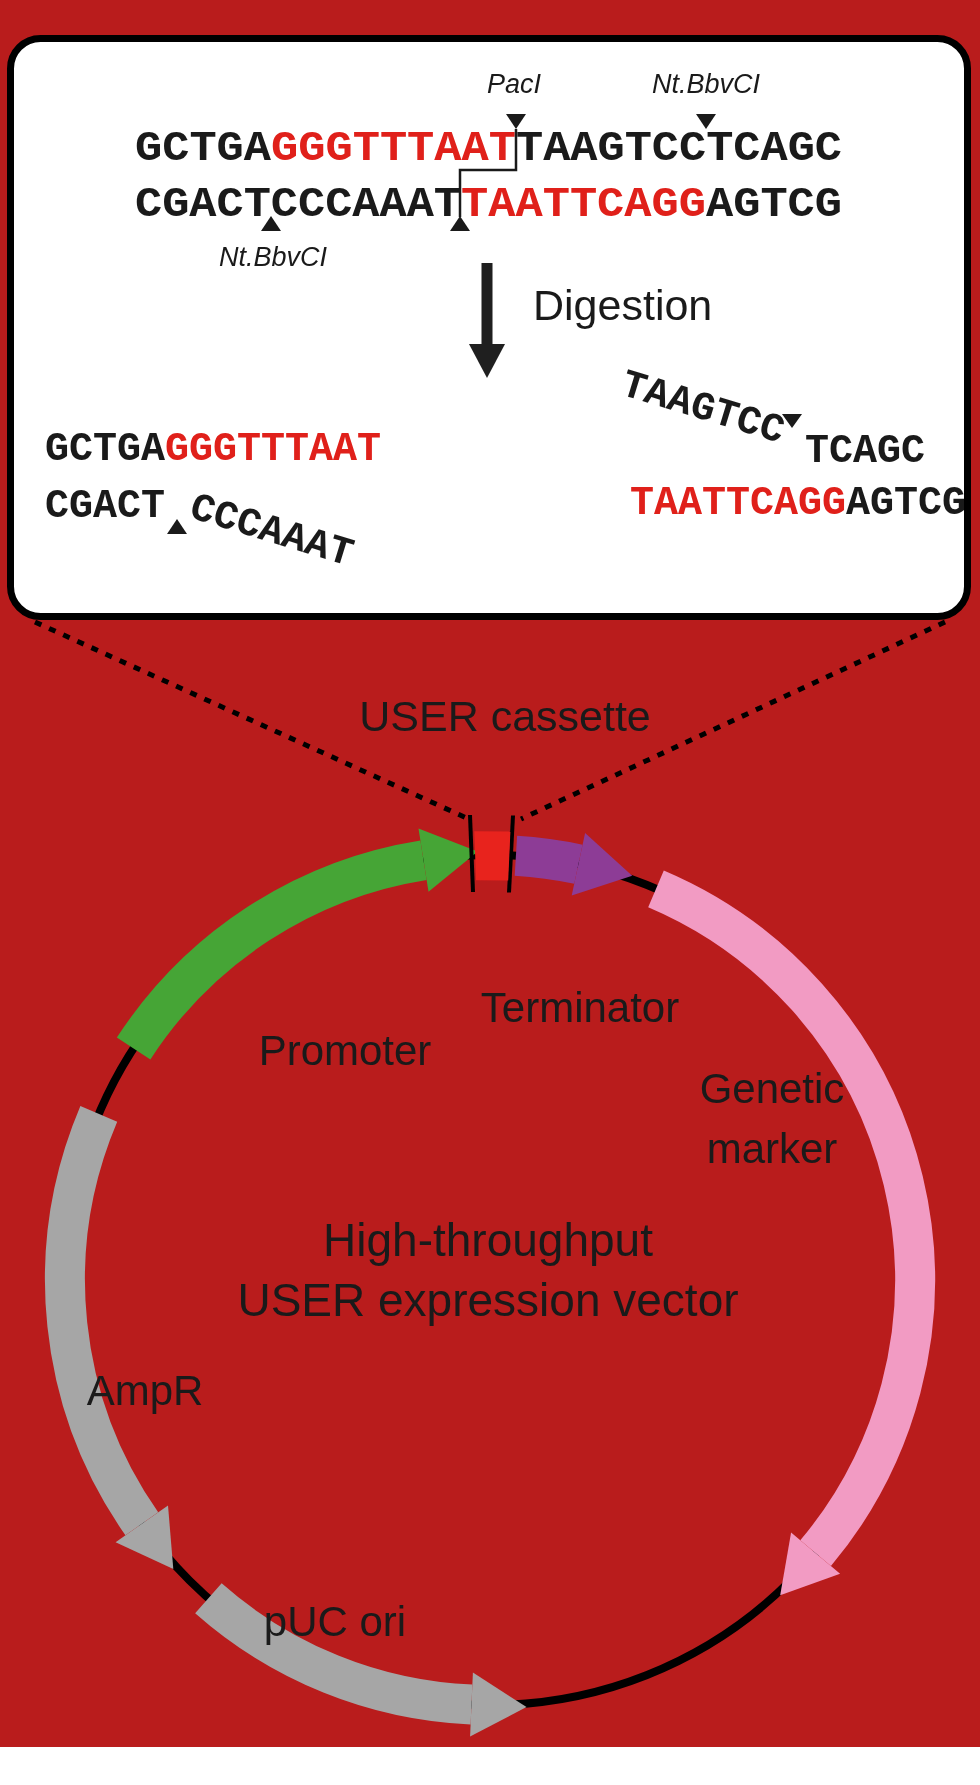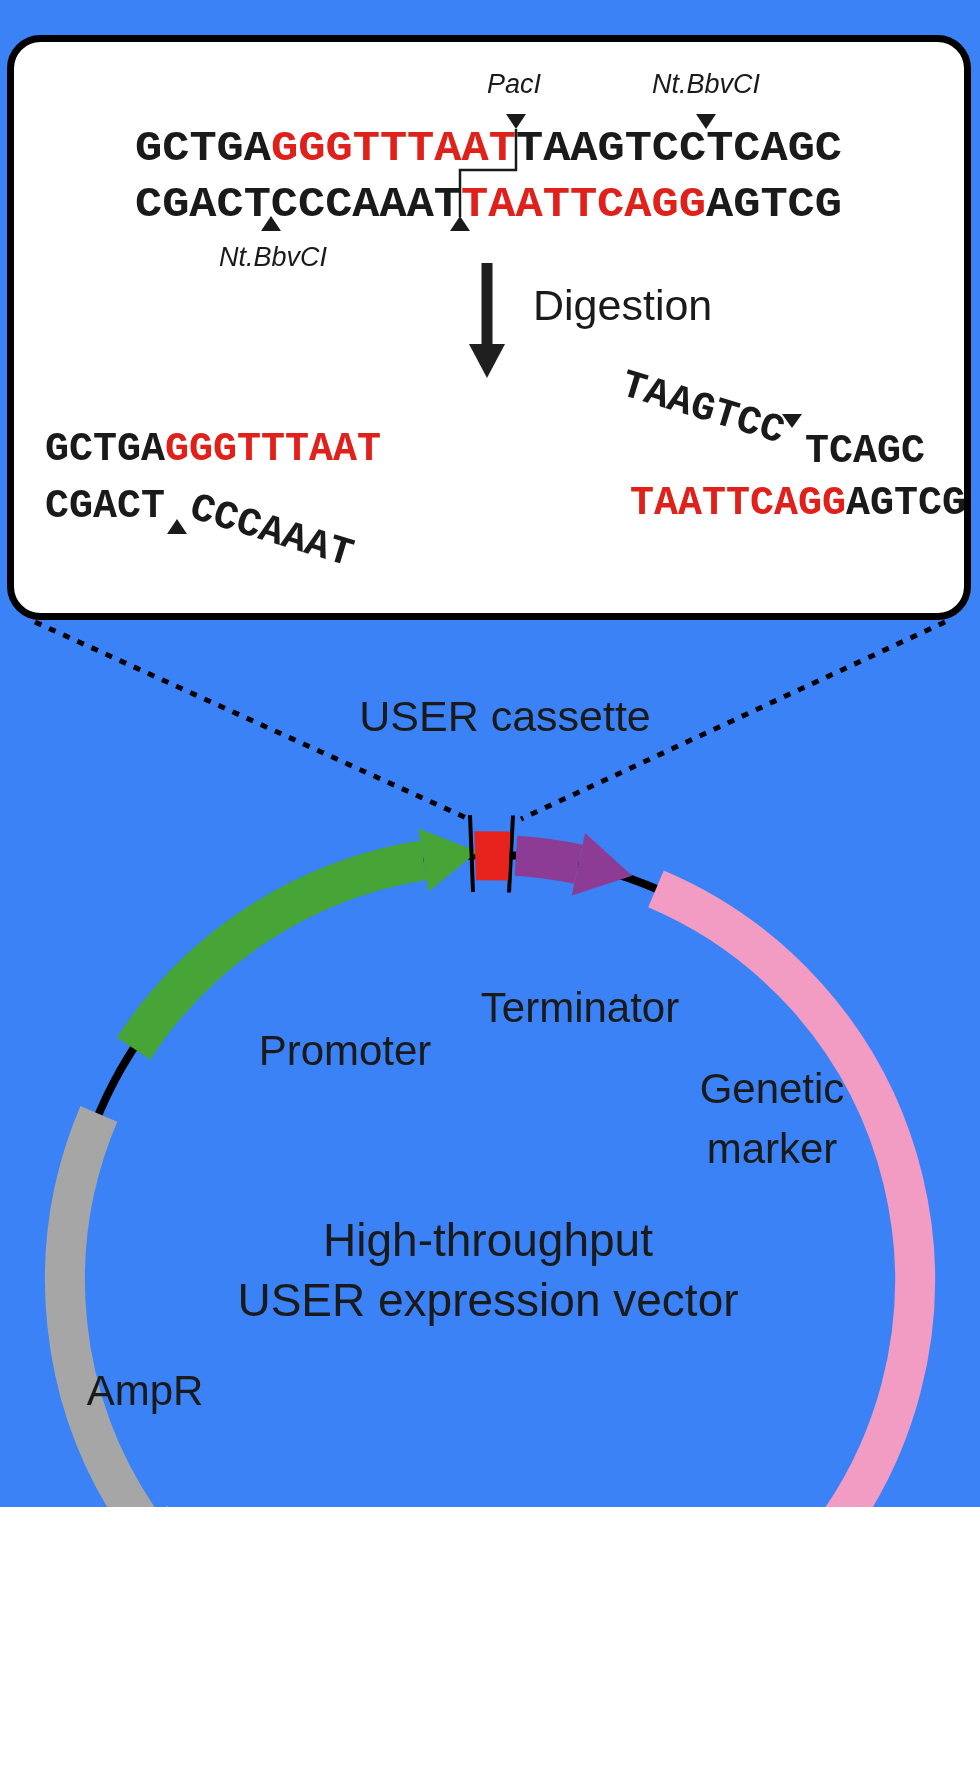--- a/index.html
+++ b/index.html
@@ -1,16 +1,16 @@
 <!DOCTYPE html>
 <html><head>
 <meta charset="utf-8">
 <style>
   html,body{margin:0;padding:0;background:#ffffff;}
-  .fig{position:relative;width:980px;height:1507px;background:#3b82f6;overflow:hidden;}
+  .fig{position:relative;width:980px;height:1747px;background:#b91c1c;overflow:hidden;}
   svg{display:block;}
   .seq{font-family:"Liberation Mono","DejaVu Sans Mono",monospace;font-weight:700;}
   .duplex{font-size:42px;}
   .frag{font-size:40px;}
   .label{font-family:"Liberation Sans","DejaVu Sans",sans-serif;fill:#1a1a1a;}
   .enzyme{font-size:27px;font-style:italic;}
   .big{font-size:43px;}
   .title{font-size:46px;}
   .feat{font-size:42px;}
 </style>

